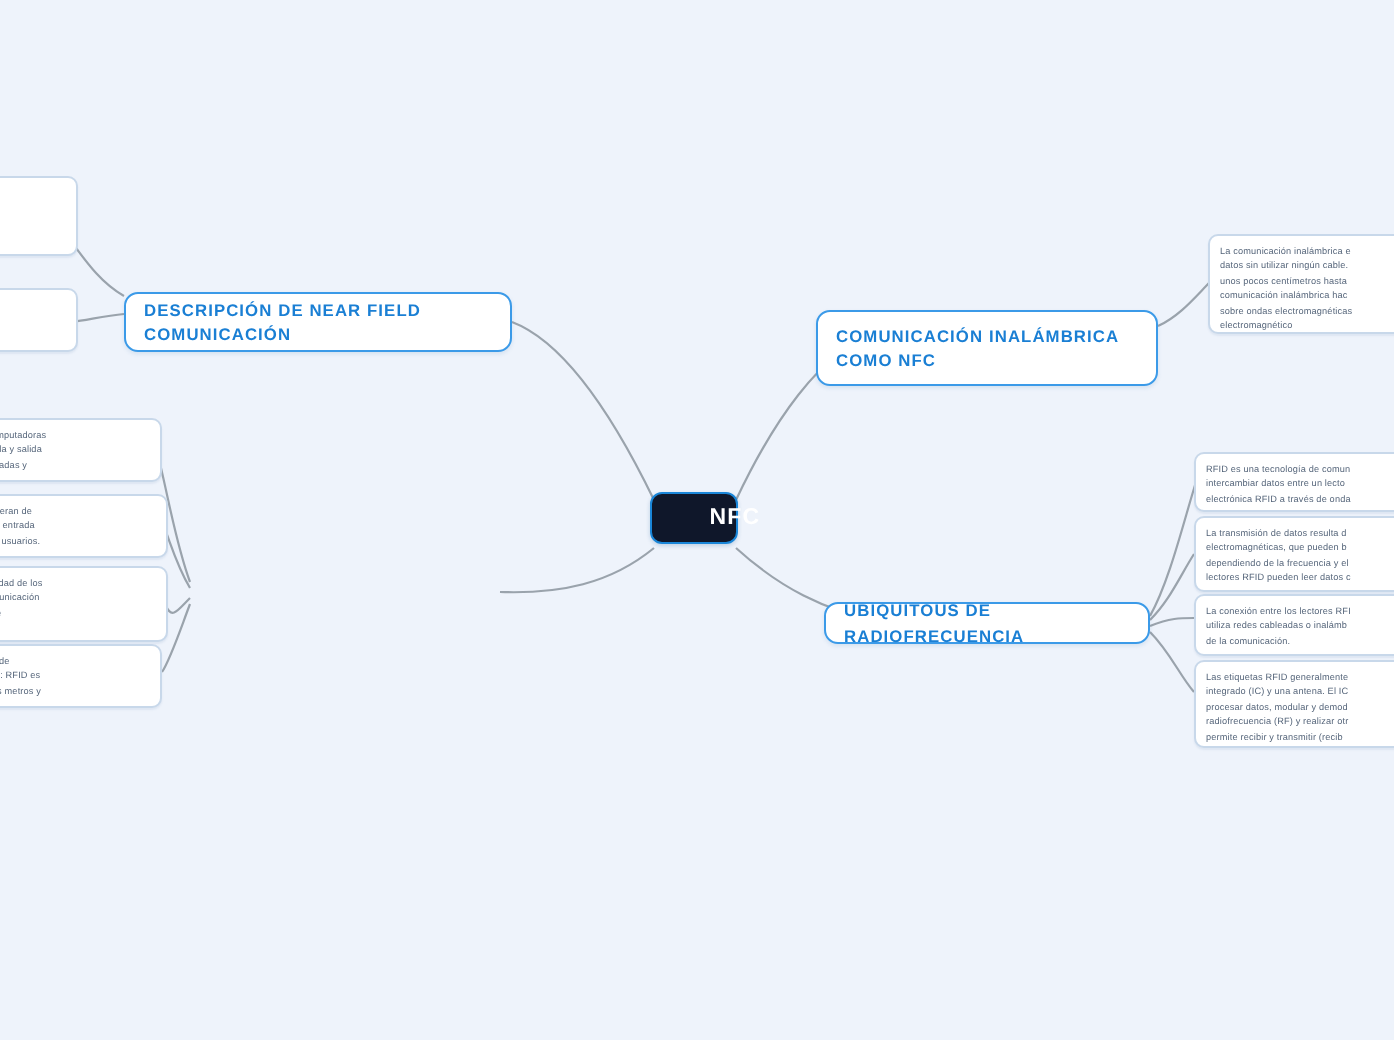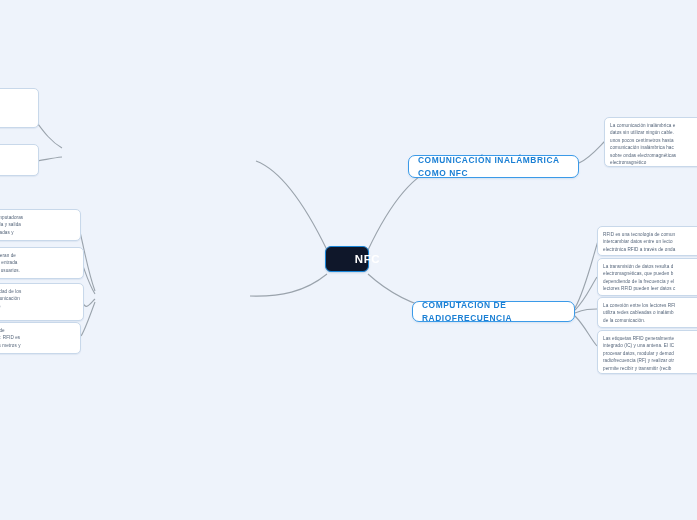--- a/index.html
+++ b/index.html
@@ -93,28 +93,31 @@
       <path d="M 575 310 C 585 300 590 288 597 277"></path>
       <path d="M 575 313 C 585 309 590 309 597 309"></path>
       <path d="M 575 316 C 585 326 590 338 597 346"></path>
     </g>
   </svg>
 
   <div class="node root-node" style="left:325px; top:246px; width:44px; height:26px;">
     <span>NFC</span>
   </div>
 
+  <div class="node branch-node" style="left:62px; top:146px; width:194px; height:30px;">
+    <span>DESCRIPCIÓN DE NEAR FIELD COMUNICACIÓN</span>
+  </div>
 
 
-  <div class="node branch-node" style="left:408px; top:155px; width:171px; height:23px; justify-content:flex-end;">
+  <div class="node branch-node" style="left:408px; top:155px; width:171px; height:38px; justify-content:flex-end;">
     <span>COMUNICACIÓN INALÁMBRICA COMO NFC</span>
   </div>
 
   <div class="node branch-node" style="left:412px; top:301px; width:163px; height:21px; justify-content:center;">
-    <span>COMPUTACION DE RADIOFRECUENCIA</span>
+    <span>UBIQUITOUS DE RADIOFRECUENCIA</span>
   </div>
 
   <div class="leaf-node leaf-left" style="left:-34px; top:88px; width:73px; height:40px; white-space:pre-line;">n tarjetas de
 a salud y
 siblemente
 las</div>
 
   <div class="leaf-node leaf-left" style="left:-34px; top:144px; width:73px; height:32px; white-space:pre-line;">ergía de
 mbricas,
 logías de</div>

